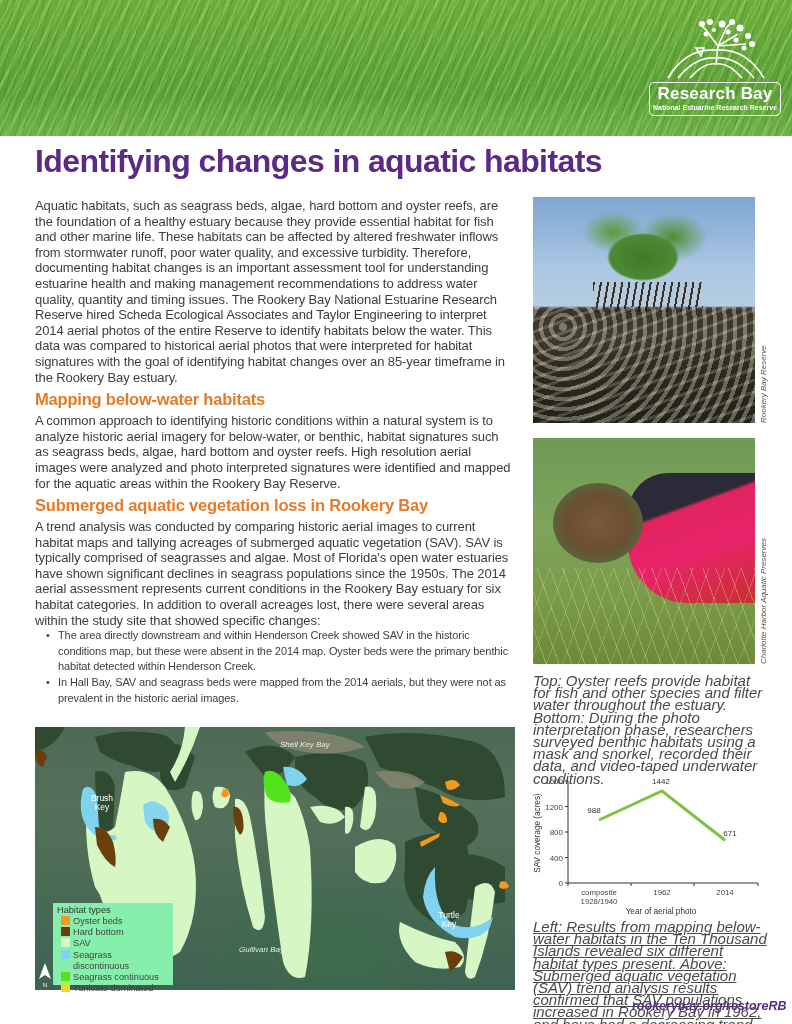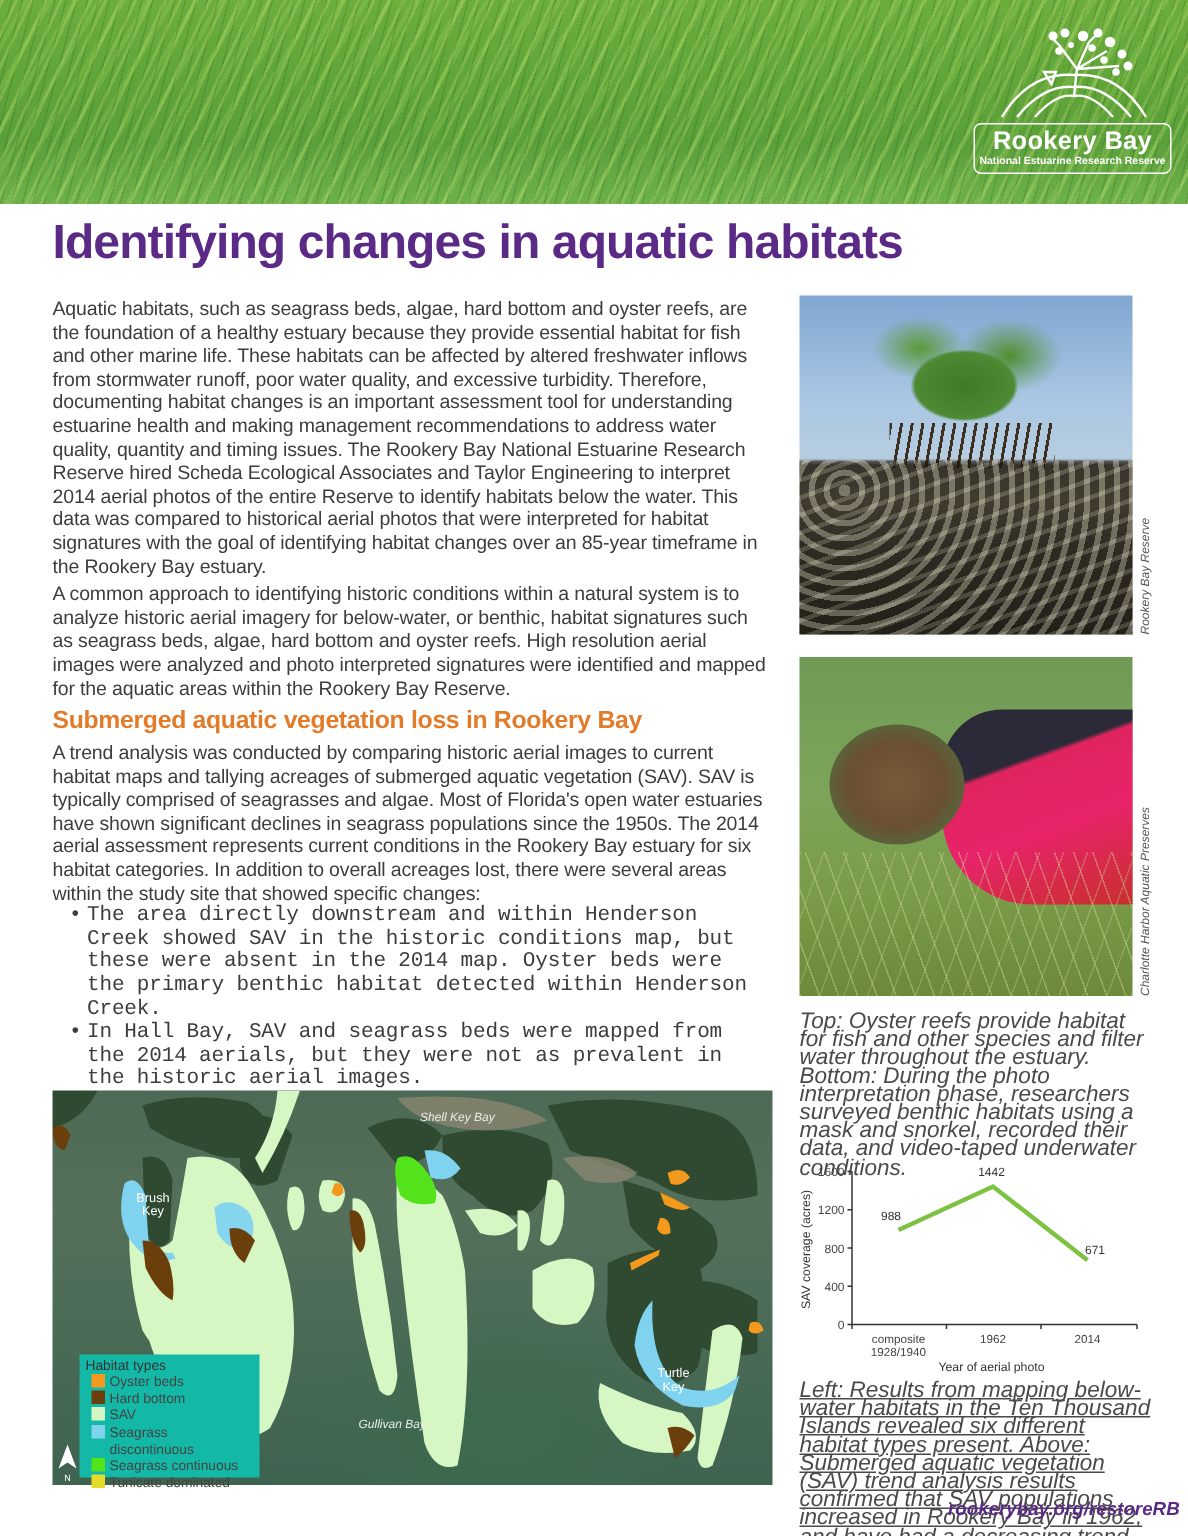--- a/index.html
+++ b/index.html
@@ -33,21 +33,21 @@
   }
 
   .col-left { position: absolute; left: 35px; top: 193px; width: 478px; }
   h2.section {
     color: #e27b2a; font-size: 16.5px; font-weight: bold; line-height: 22px; letter-spacing: -0.2px;
   }
   p.body {
     font-size: 13px; line-height: 15.6px; color: #3d3d3d; letter-spacing: -0.1px;
   }
   ul.bullets { list-style: none; margin-left: 6px; }
-  ul.bullets li { font-size: 14px; line-height: 15.6px; padding-left: 17px; position: relative; color:#3d3d3d; letter-spacing: -0.1px; font-family: Liberation Mono, monospace; }
+  ul.bullets li { font-size: 11px; line-height: 15.6px; padding-left: 17px; position: relative; color:#3d3d3d; letter-spacing: -0.1px; }
   ul.bullets li::before { content: "\2022"; position: absolute; left: 5px; top: 0; color: #3d3d3d; }
 
   
   .photo { position: absolute; left: 533px; width: 222px; }
   .photo-top {
     top: 197px; height: 226px;
     background:
       radial-gradient(ellipse 60px 40px at 110px 60px, #3f7a2a 0%, #4d8a33 55%, rgba(0,0,0,0) 60%),
       radial-gradient(ellipse 45px 30px at 80px 35px, #5a9a3a 0%, rgba(0,0,0,0) 70%),
       radial-gradient(ellipse 50px 35px at 140px 40px, #4f8f30 0%, rgba(0,0,0,0) 70%),
@@ -108,21 +108,21 @@
     background:
       radial-gradient(ellipse 180px 120px at 300px 230px, #3d6b4c 0%, rgba(0,0,0,0) 70%),
       linear-gradient(180deg, #4c6a55 0%, #55705a 30%, #4a6b56 60%, #3e6350 100%);
     text-decoration: underline;
   }
   .map svg { position: absolute; left: 0; top: 0; }
   .map-label { position: absolute; font-size: 8px; font-style: italic; color: #e8ece8; }
   .map-key-label { position: absolute; font-size: 8.5px; color: #ffffff; text-align: center; line-height: 9px; }
 
   .legend {
-    position: absolute; left: 53px; top: 903px; width: 120px; height: 82px; background: #14b8a6;
+    position: absolute; left: 53px; top: 903px; width: 120px; height: 82px; background: #86efac;
     padding: 2px 4px;
   }
   .legend-title { font-size: 9.2px; color: #333; line-height: 11px; }
   .legend-item { display: flex; font-size: 9.2px; line-height: 11.2px; color: #444; }
   .legend-swatch { width: 9px; height: 9px; margin-right: 3px; margin-left: 4px; flex: 0 0 9px; }
 
   .north { position: absolute; left: 38px; top: 962px; width: 14px; height: 26px; }
 
   .url {
     position: absolute; left: 632px; top: 999px; font-size: 12.5px; font-style: italic; font-weight: bold; color: #5b2a86;
@@ -150,31 +150,32 @@
           <circle cx="82" cy="18" r="3"></circle>
         <circle cx="86" cy="26" r="3"></circle>
           <circle cx="78" cy="30" r="2.5"></circle>
           <circle cx="40" cy="16" r="2.5"></circle>
         <circle cx="62" cy="14" r="2.5"></circle>
           <circle cx="70" cy="22" r="2.5"></circle>
           <circle cx="48" cy="12" r="2"></circle>
       </g>
     </svg>
     <div class="logo-box">
-      <div class="logo-name">Rookery Bay</div>
+      <div class="logo-name">Research Bay</div>
       <div class="logo-sub">National Estuarine Research Reserve</div>
     </div>
   </div>
 </div>
 
 <h1 class="page-title">Identifying changes in aquatic habitats</h1>
 
 <div class="col-left">
   <p class="body" style="margin-top:5px">Aquatic habitats, such as seagrass beds, algae, hard bottom and oyster reefs, are the foundation of a healthy estuary because they provide essential habitat for fish and other marine life. These habitats can be affected by altered freshwater inflows from stormwater runoff, poor water quality, and excessive turbidity. Therefore, documenting habitat changes is an important assessment tool for understanding estuarine health and making management recommendations to address water quality, quantity and timing issues. The Rookery Bay National Estuarine Research Reserve hired Scheda Ecological Associates and Taylor Engineering to interpret 2014 aerial photos of the entire Reserve to identify habitats below the water. This data was compared to historical aerial photos that were interpreted for habitat signatures with the goal of identifying habitat changes over an 85-year timeframe in the Rookery Bay estuary.</p>
 
+  <h2 class="section" style="margin-top:3px">Mapping below-water habitats</h2>
   <p class="body" style="margin-top:3px">A common approach to identifying historic conditions within a natural system is to analyze historic aerial imagery for below-water, or benthic, habitat signatures such as seagrass beds, algae, hard bottom and oyster reefs. High resolution aerial images were analyzed and photo interpreted signatures were identified and mapped for the aquatic areas within the Rookery Bay Reserve.</p>
 
   <h2 class="section" style="margin-top:3px">Submerged aquatic vegetation loss in Rookery Bay</h2>
   <p class="body" style="margin-top:3px">A trend analysis was conducted by comparing historic aerial images to current habitat maps and tallying acreages of submerged aquatic vegetation (SAV). SAV is typically comprised of seagrasses and algae. Most of Florida's open water estuaries have shown significant declines in seagrass populations since the 1950s. The 2014 aerial assessment represents current conditions in the Rookery Bay estuary for six habitat categories. In addition to overall acreages lost, there were several areas within the study site that showed specific changes:</p>
   <ul class="bullets">
     <li>The area directly downstream and within Henderson Creek showed SAV  in the historic conditions map, but these were absent in the 2014 map. Oyster beds were the primary benthic habitat detected within Henderson Creek.</li>
     <li>In Hall Bay, SAV and seagrass beds were mapped from the 2014 aerials, but they were not as prevalent in the historic aerial images.</li>
   </ul>
 </div>
 

